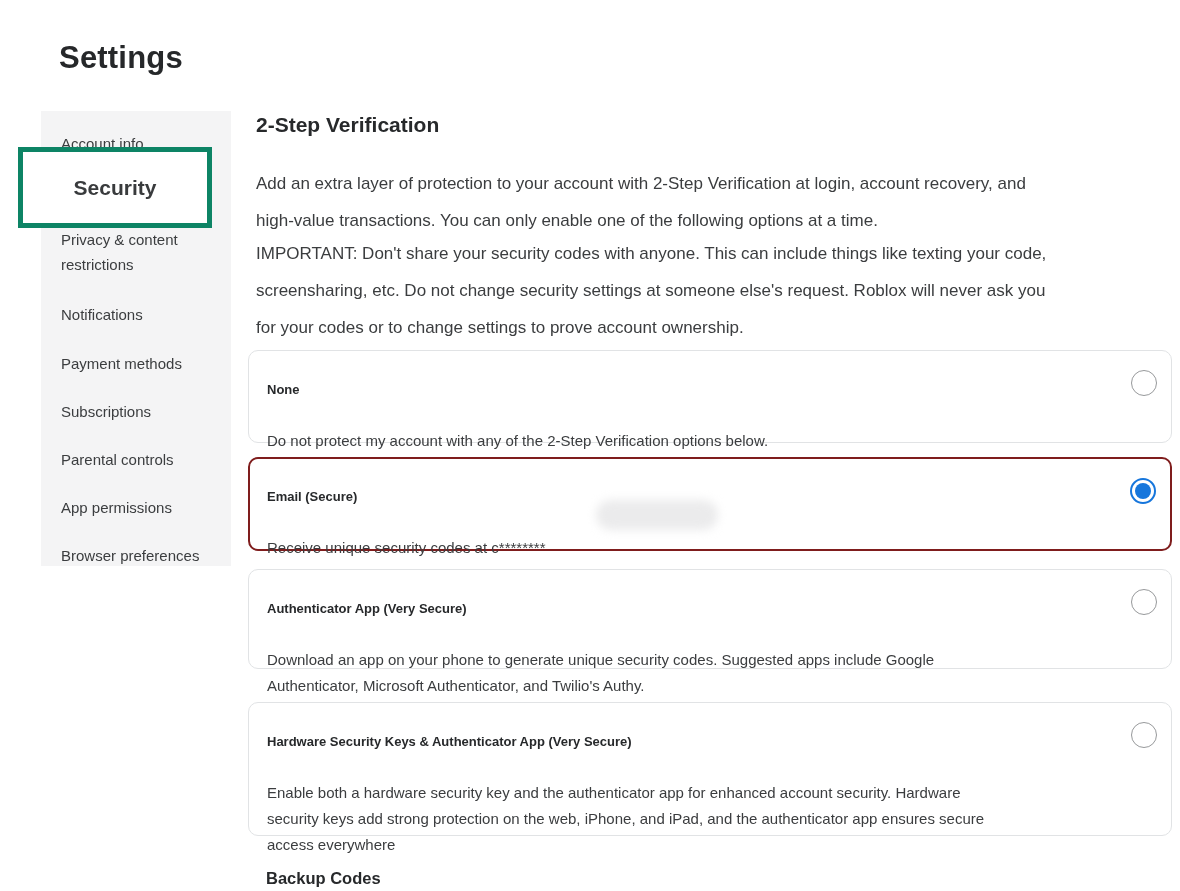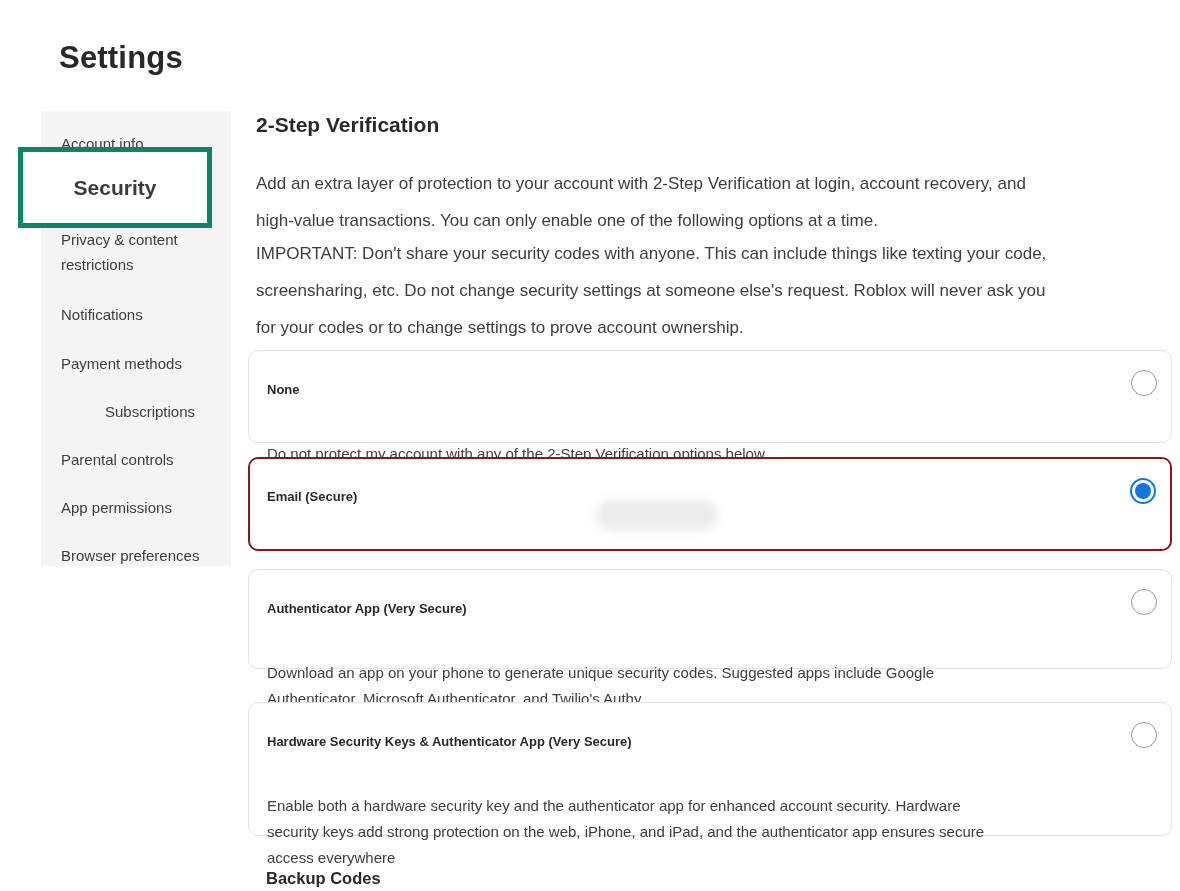--- a/index.html
+++ b/index.html
@@ -38,21 +38,21 @@
     font-size: 15px;
     color: #3b3d3f;
     line-height: 25px;
     white-space: pre-line;
     cursor: pointer;
   }
   .side-item.i0 { top: 12px; }
   .side-item.i2 { top: 108px; }
   .side-item.i3 { top: 183px; }
   .side-item.i4 { top: 232px; }
-  .side-item.i5 { top: 280px; margin-left: 44px; }
+  .side-item.i5 { top: 280px; }
   .side-item.i6 { top: 328px; }
   .side-item.i7 { top: 376px; }
   .side-item.i8 { top: 424px; }
   
   .security-box {
     position: absolute;
     left: 2px;
     top: 131px;
     width: 194px;
     height: 81px;
@@ -108,21 +108,21 @@
   .option-card.c1 { top: 441px; height: 94px; }
   .option-card.c2 { top: 553px; height: 100px; }
   .option-card.c3 { top: 686px; height: 134px; }
   .card-title {
     font-size: 13px;
     font-weight: 700;
     color: #27292b;
     line-height: 21px;
   }
   .card-desc {
-    margin-top: 25px;
+    margin-top: 12px;
     font-size: 15px;
     line-height: 26px;
     color: #3b3d3f;
     white-space: pre-line;
   }
   .option-card.c2 .card-desc { max-width: 790px; }
   .option-card.c3 .card-desc { max-width: 840px; }
   
   .radio {
     position: absolute;
@@ -200,20 +200,21 @@
 for your codes or to change settings to prove account ownership.</p>
 
   <div class="option-card c0">
     <div class="card-title">None</div>
     <div class="card-desc">Do not protect my account with any of the 2-Step Verification options below.</div>
     <div class="radio"></div>
   </div>
 
   <div class="option-card c1 selected">
     <div class="card-title">Email (Secure)</div>
+    <div class="card-desc">Receive unique security codes at c********</div>
     <div class="email-blur"></div>
     <div class="radio">
         <div class="dot"></div>
       </div>
   </div>
 
   <div class="option-card c2">
     <div class="card-title">Authenticator App (Very Secure)</div>
     <div class="card-desc">Download an app on your phone to generate unique security codes. Suggested apps include Google
 Authenticator, Microsoft Authenticator, and Twilio's Authy.</div>

